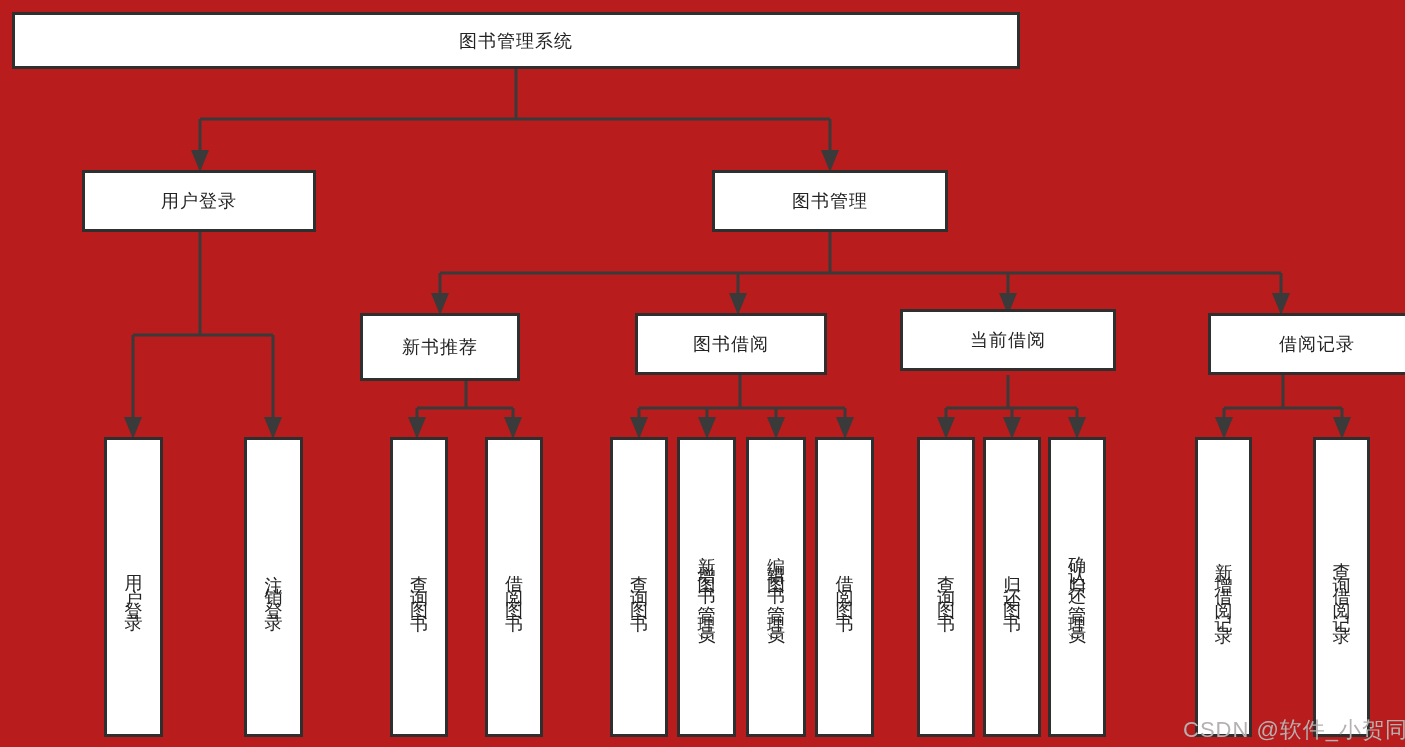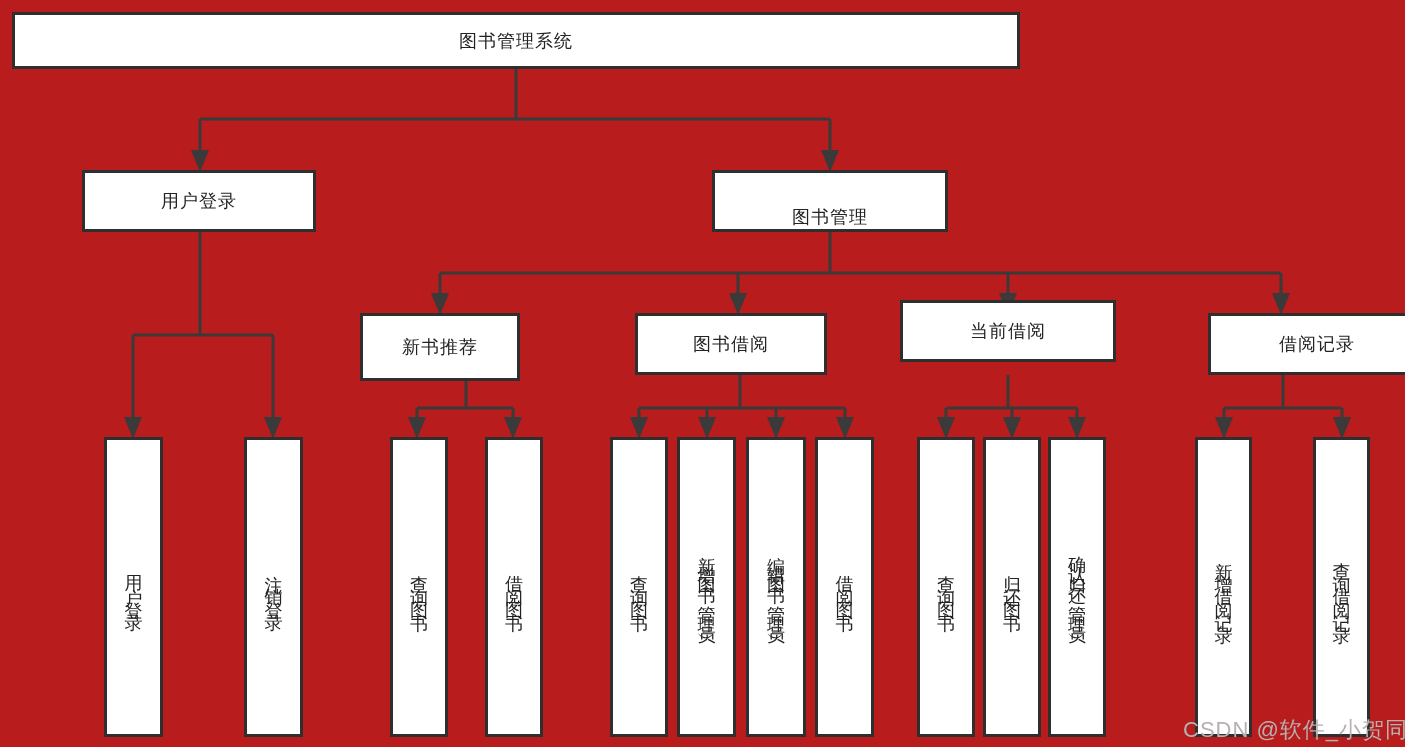--- a/index.html
+++ b/index.html
@@ -83,31 +83,31 @@
     </g>
   </svg>
 
   <div class="node" style="left:12px;top:12px;width:1008px;height:57px;">
     <span class="hlabel">图书管理系统</span>
   </div>
 
   <div class="node" style="left:82px;top:170px;width:234px;height:62px;">
     <span class="hlabel">用户登录</span>
   </div>
-  <div class="node" style="left:712px;top:170px;width:236px;height:62px;align-items:flex-end;">
+  <div class="node" style="left:712px;top:170px;width:236px;height:62px;">
     <span class="hlabel">图书管理</span>
   </div>
 
   <div class="node" style="left:360px;top:313px;width:160px;height:68px;">
     <span class="hlabel">新书推荐</span>
   </div>
   <div class="node" style="left:635px;top:313px;width:192px;height:62px;">
     <span class="hlabel">图书借阅</span>
   </div>
-  <div class="node" style="left:900px;top:300px;width:216px;height:62px;">
+  <div class="node" style="left:900px;top:309px;width:216px;height:62px;">
     <span class="hlabel">当前借阅</span>
   </div>
   <div class="node" style="left:1208px;top:313px;width:218px;height:62px;">
     <span class="hlabel">借阅记录</span>
   </div>
 
   <div class="leaf" style="left:104px;top:437px;width:59px;height:300px;">
     <span class="vlabel">用户登录</span>
   </div>
   <div class="leaf" style="left:244px;top:437px;width:59px;height:300px;">

